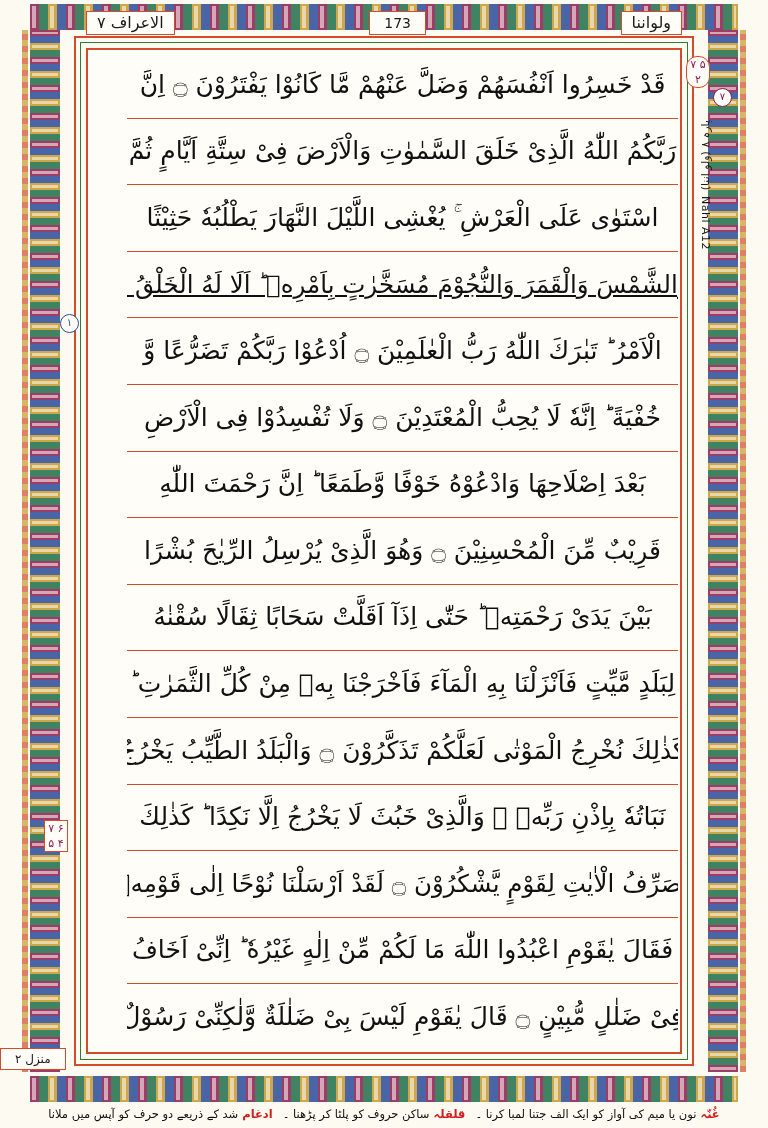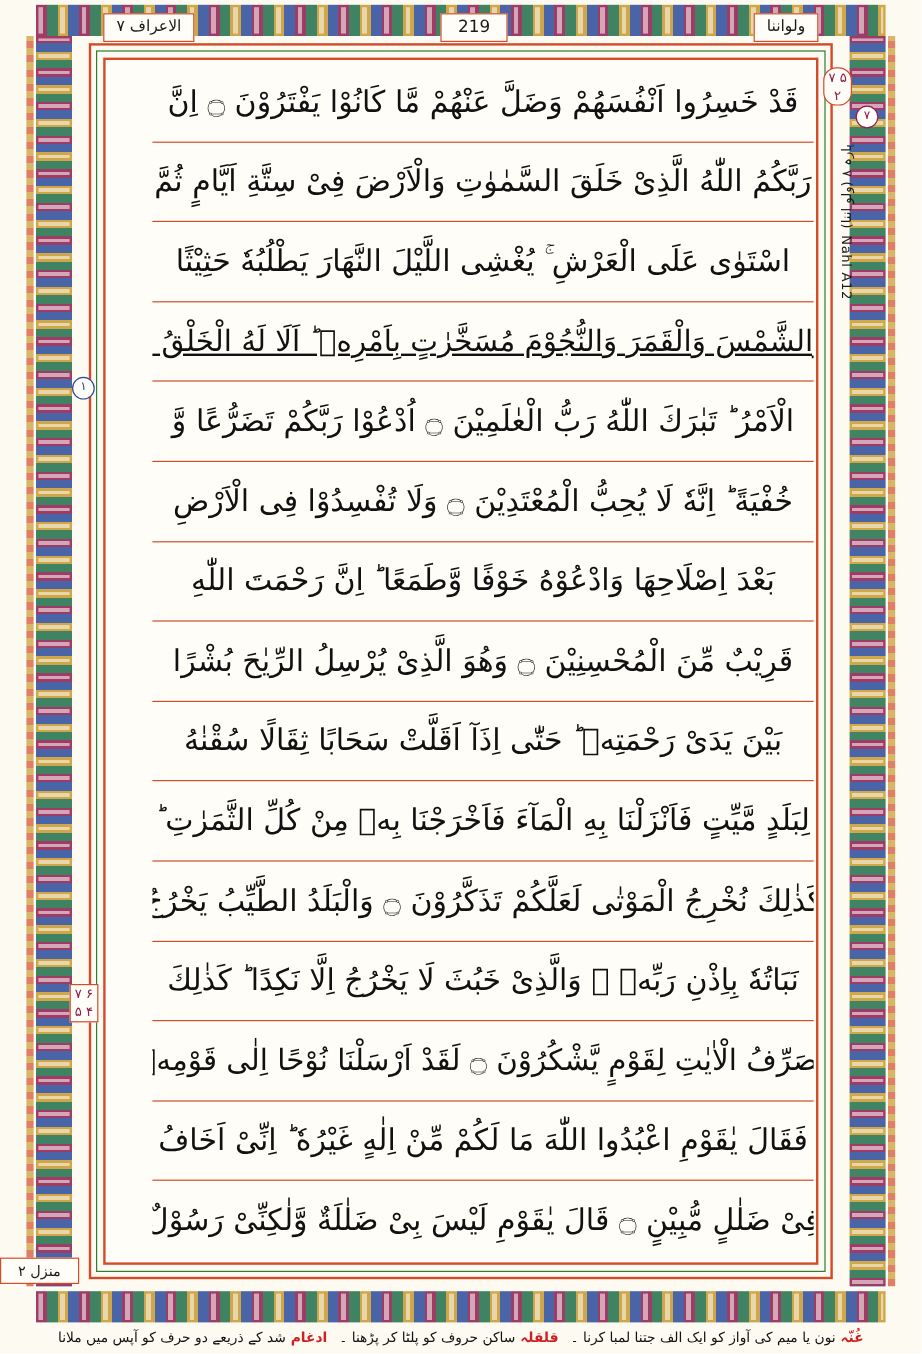--- a/index.html
+++ b/index.html
@@ -109,21 +109,21 @@
     display: flex;
     align-items: center;
     justify-content: space-between;
     direction: rtl;
   }
   .hdr-box {
     border: 1px solid #d24b2a;
     background: #fffdf7;
     padding: 1px 10px;
     font-family: "DejaVu Sans", sans-serif;
-    font-size: 13px;
+    font-size: 16px;
     color: #1a1a1a;
     line-height: 20px;
     white-space: nowrap;
   }
   .hdr-page {
     border: 1px solid #d24b2a;
     background: #fffdf7;
     padding: 1px 14px;
     font-size: 14px;
     color: #1a1a1a;
@@ -169,21 +169,21 @@
     position: absolute;
     width: 22px;
     border: 1px solid #d24b2a;
     background: #fffdf7;
     color: #8e1b4e;
     font-size: 11px;
     text-align: center;
     line-height: 15px;
   }
   .corner-box.tr { right: 58px; top: 56px; border-radius: 11px; }
-  .corner-box.bl { left: 58px; top: 820px; }
+  .corner-box.bl { left: 44px; top: 820px; }
 
   
   .lines {
     position: absolute;
     left: 90px; right: 90px; top: 52px;
     bottom: 78px;
     display: flex;
     flex-direction: column;
     margin-left: 37px;
   }
@@ -249,21 +249,21 @@
 
   <div class="ornament-row top"></div>
   <div class="ornament-row bottom"></div>
   <div class="band left"></div>
   <div class="band right"></div>
   <div class="band-edge l"></div>
   <div class="band-edge r"></div>
 
   <div class="header">
     <div class="hdr-box">ولواننا</div>
-    <div class="hdr-page">219</div>
+    <div class="hdr-page">173</div>
     <div class="hdr-box">الاعراف ۷</div>
   </div>
 
   <div class="frame-outer"></div>
   <div class="frame-mid"></div>
   <div class="frame-inner"></div>
 
   <div class="side-label para">پارہ ۸ (ولو اننا)</div>
   <div class="side-label note">Nahl A12</div>
   <div class="marker-circle m1">۱</div>

